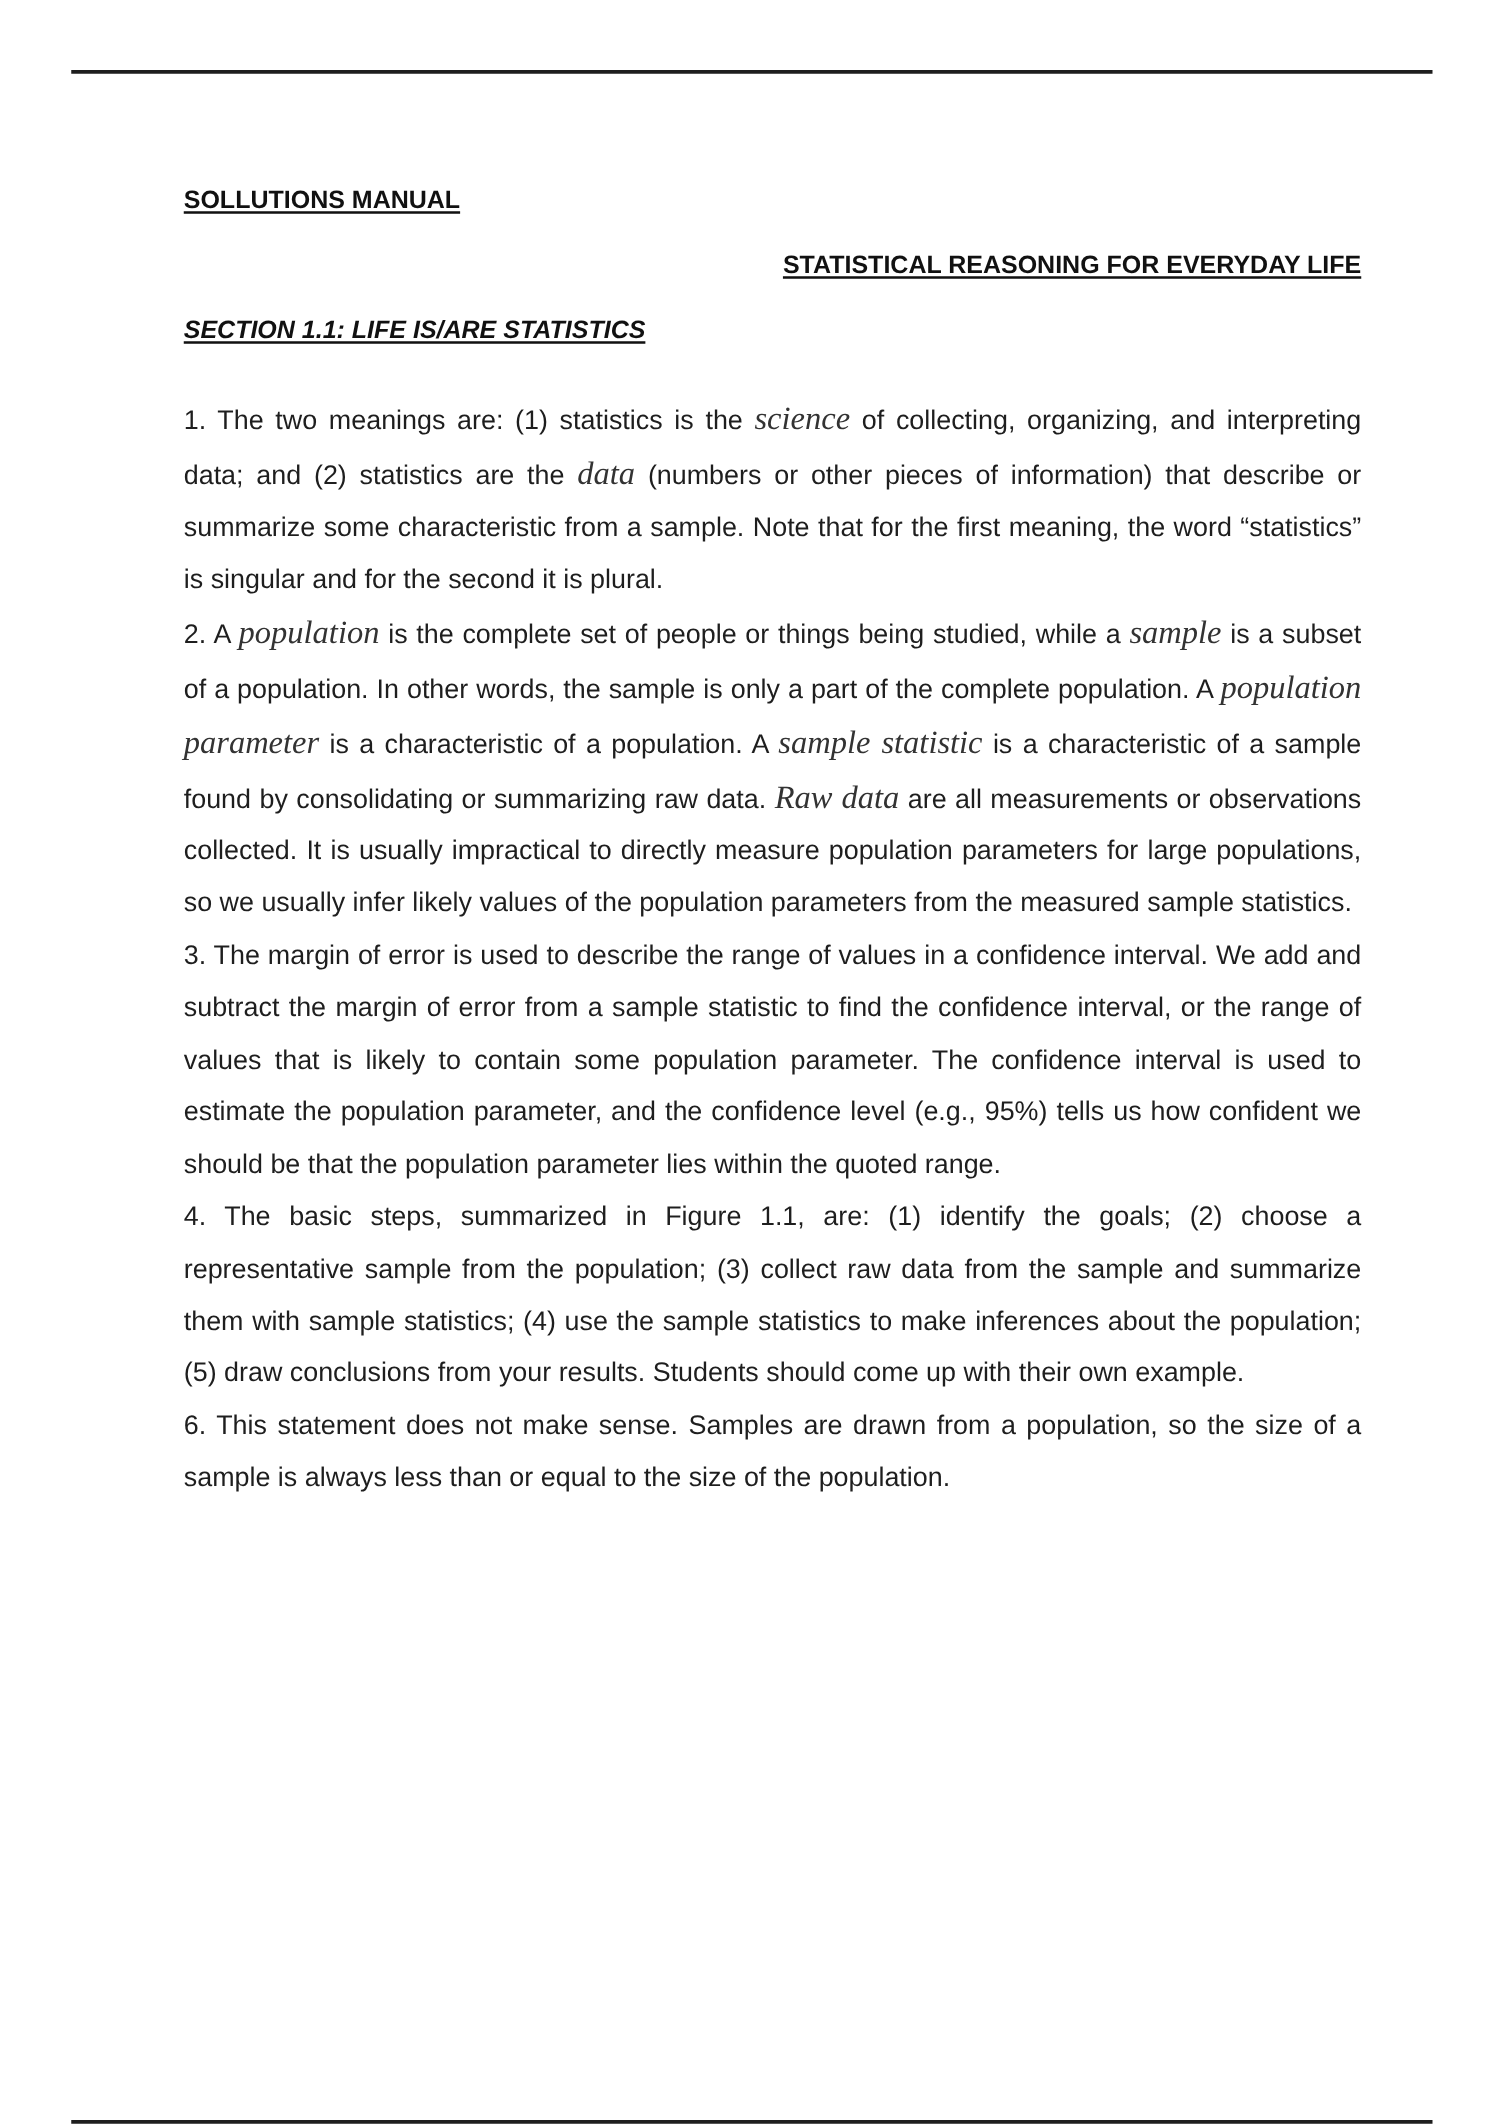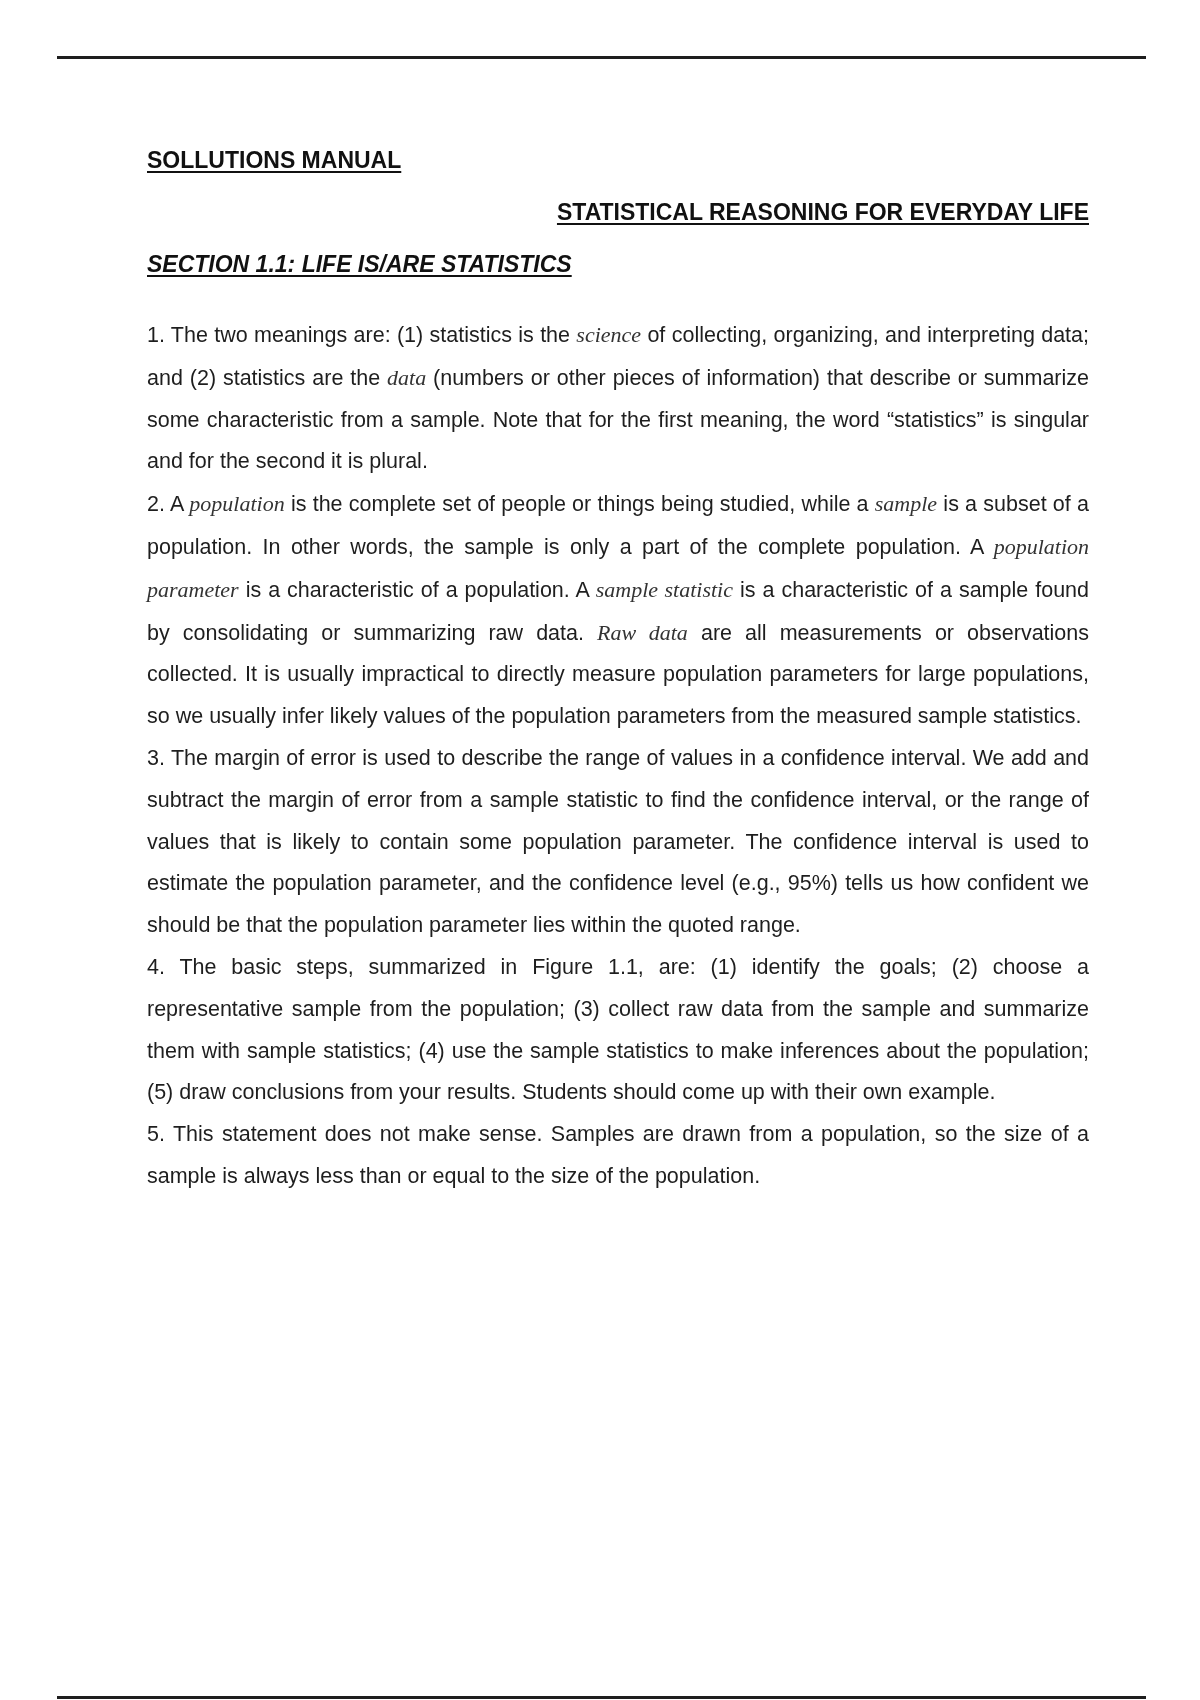--- a/index.html
+++ b/index.html
@@ -26,21 +26,21 @@
     .rule.bottom { top: 1696px; }
 
     .content {
       position: absolute;
       left: 147px;
       top: 146px;
       width: 942px;
     }
     .heading {
       font-weight: bold;
-      font-size: 23px;
+      font-size: 20px;
       line-height: 28px;
       text-decoration: underline;
       text-decoration-thickness: 2px;
       text-underline-offset: 3px;
       margin: 0;
       color: #111;
     }
     .h-manual { margin-bottom: 24px; }
     .h-book { margin-bottom: 24px; text-align: right; }
     .h-chapter { margin-bottom: 25px; }
@@ -49,21 +49,21 @@
     .para {
       font-size: 21.5px;
       line-height: 41.8px;
       text-align: justify;
       margin: 0;
       color: #1e1e1e;
     }
     .em {
       font-family: "Liberation Serif", serif;
       font-style: italic;
-      font-size: 22px;
+      font-size: 26px;
       color: #333;
     }
   </style>
 </head>
 <body>
 
 <div class="rule top"></div>
 
 <div class="content">
   <p class="heading h-manual">SOLLUTIONS MANUAL</p>
@@ -76,16 +76,16 @@
   <p class="heading h-section">SECTION 1.1: LIFE IS/ARE STATISTICS</p>
 
   <p class="para"><span>1. The two meanings are: (1) statistics is the </span><span class="em">science</span><span> of collecting, organizing, and interpreting data; and (2) statistics are the </span><span class="em">data</span><span> (numbers or other pieces of information) that describe or summarize some characteristic from a sample. Note that for the first meaning, the word “statistics” is singular and for the second it is plural.</span></p>
 
   <p class="para"><span>2. A </span><span class="em">population</span><span> is the complete set of people or things being studied, while a </span><span class="em">sample</span><span> is a subset of a population. In other words, the sample is only a part of the complete population. A </span><span class="em">population parameter</span><span> is a characteristic of a population. A </span><span class="em">sample statistic</span><span> is a characteristic of a sample found by consolidating or summarizing raw data. </span><span class="em">Raw data</span><span> are all measurements or observations collected. It is usually impractical to directly measure population parameters for large populations, so we usually infer likely values of the population parameters from the measured sample statistics.</span></p>
 
   <p class="para">3. The margin of error is used to describe the range of values in a confidence interval. We add and subtract the margin of error from a sample statistic to find the confidence interval, or the range of values that is likely to contain some population parameter. The confidence interval is used to estimate the population parameter, and the confidence level (e.g., 95%) tells us how confident we should be that the population parameter lies within the quoted range.</p>
 
   <p class="para">4. The basic steps, summarized in Figure 1.1, are: (1) identify the goals; (2) choose a representative sample from the population; (3) collect raw data from the sample and summarize them with sample statistics; (4) use the sample statistics to make inferences about the population; (5) draw conclusions from your results. Students should come up with their own example.</p>
 
-  <p class="para">5. This statement does not make sense. Samples are drawn from a population, so the size of a sample is always less than or equal to the size of the population.</p>
+  <p class="para">6. This statement does not make sense. Samples are drawn from a population, so the size of a sample is always less than or equal to the size of the population.</p>
 </div>
 
 <div class="rule bottom"></div>
 
 </body></html>

